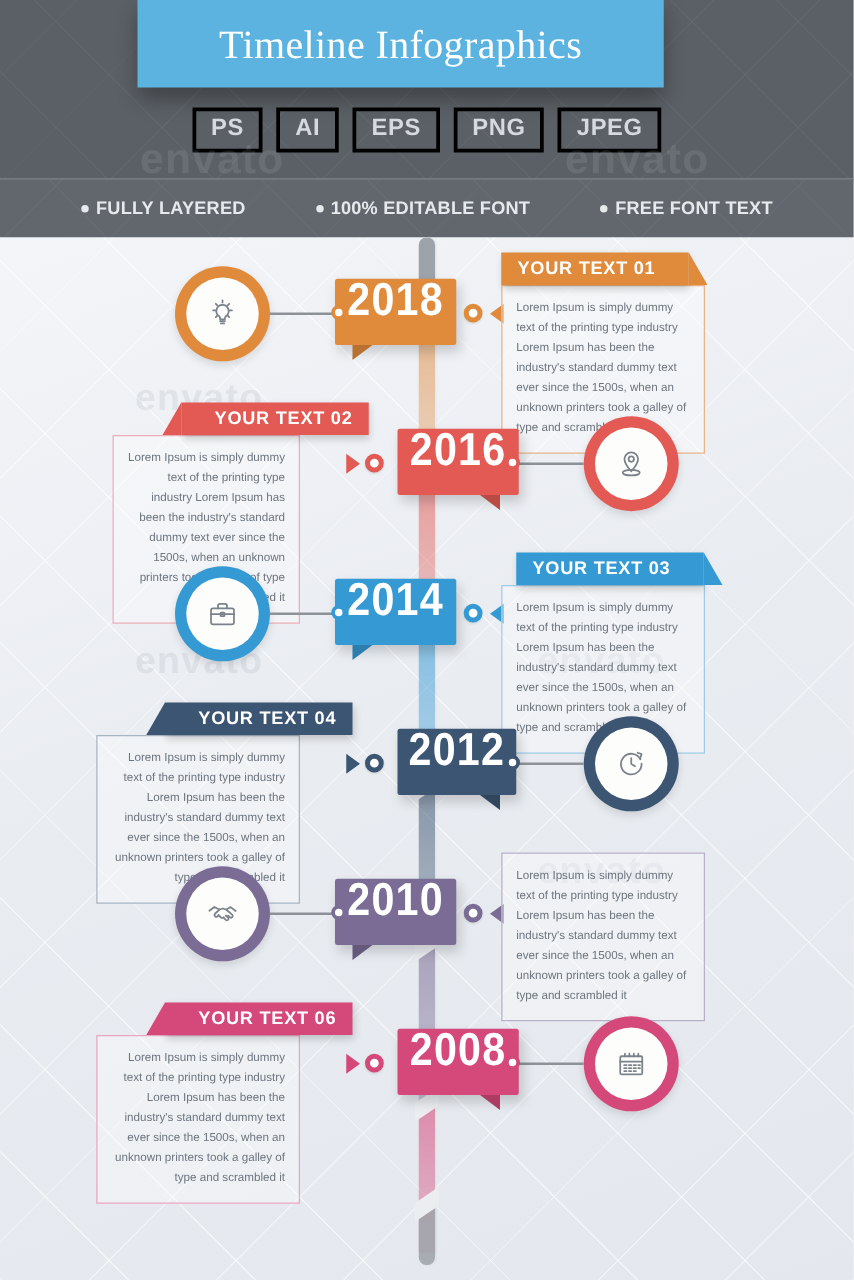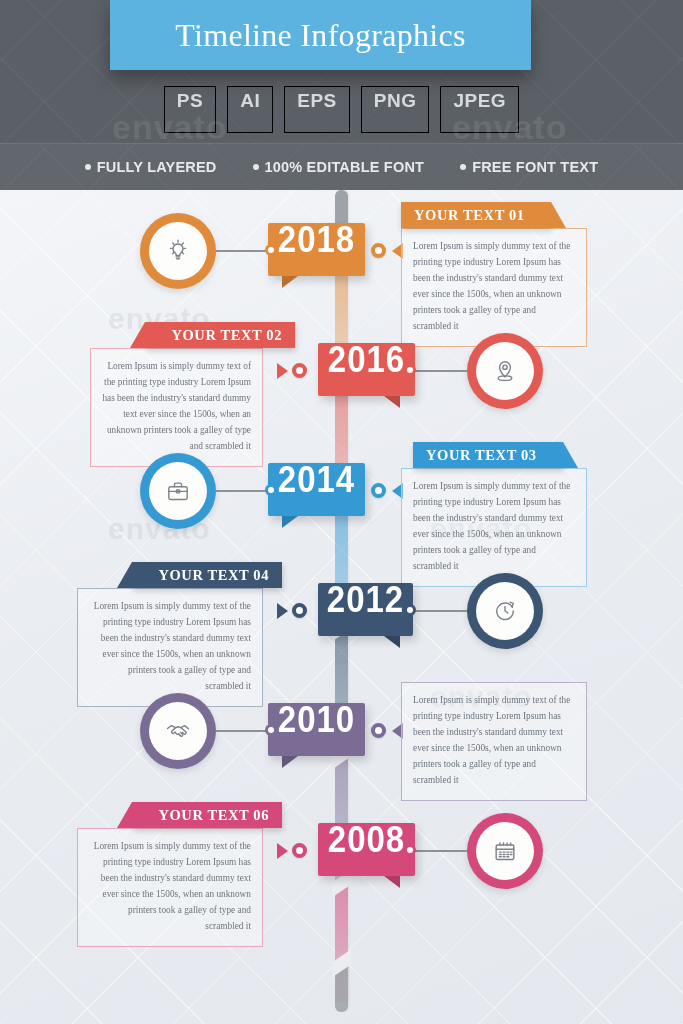--- a/index.html
+++ b/index.html
@@ -44,26 +44,26 @@
     letter-spacing:.3px;
     white-space:nowrap;
   }
 
   .formats{
     position:absolute; left:0; top:86px;
     width:683px;
     display:flex; justify-content:center; align-items:center; gap:11px;
   }
   .fmt{
-    border:1px solid #000000;
+    border:3px solid #000000;
     color:#d6dade;
     font-size:19px;
     font-weight:bold;
     letter-spacing:.5px;
-    padding:3px 12px 20px 12px;
+    padding:3px 12px 5px 12px;
     line-height:1.15;
   }
 
   .subbar{
     position:absolute; left:0; top:143px;
     width:683px; height:47px;
     background:#62676d;
     border-top:1px solid #70757b;
     display:flex; align-items:center; justify-content:center; gap:36px;
   }
@@ -189,22 +189,21 @@
   .arrowp{
     position:absolute; top:41px;
     width:0;height:0;
     border-top:8px solid transparent;
     border-bottom:8px solid transparent;
   }
 
   
   .card{
     position:absolute; top:0;
-    width:186px;
-    font-family:Liberation Serif, serif;
+    width:163px;
   }
   .card .hdr{
     position:relative;
     height:26px;
     display:flex;align-items:center;
     padding:0 13px;
     box-shadow:1px 3px 6px rgba(0,0,0,.18);
   }
   .card .hdr .ht{
     color:#ffffff;
@@ -257,21 +256,21 @@
         <div class="fmt">PNG</div>
         <div class="fmt">JPEG</div>
       </div>
 
     <div class="wm-head" style="left:112px; top:108px;">envato</div>
     <div class="wm-head" style="left:452px; top:108px;">envato</div>
   </div>
 
   <div class="subbar">
     <div class="subbar-bg-x"></div>
-    <div id="features" style="display:flex;align-items:flex-start;gap:36px;position:relative;z-index:2;">
+    <div id="features" style="display:flex;align-items:flex-start;gap:56px;position:relative;z-index:2;">
         <div class="feat">
           <span class="dot"></span>
           <span>FULLY LAYERED</span>
         </div>
         <div class="feat">
           <span class="dot"></span>
           <span>100% EDITABLE FONT</span>
         </div>
         <div class="feat">
           <span class="dot"></span>

